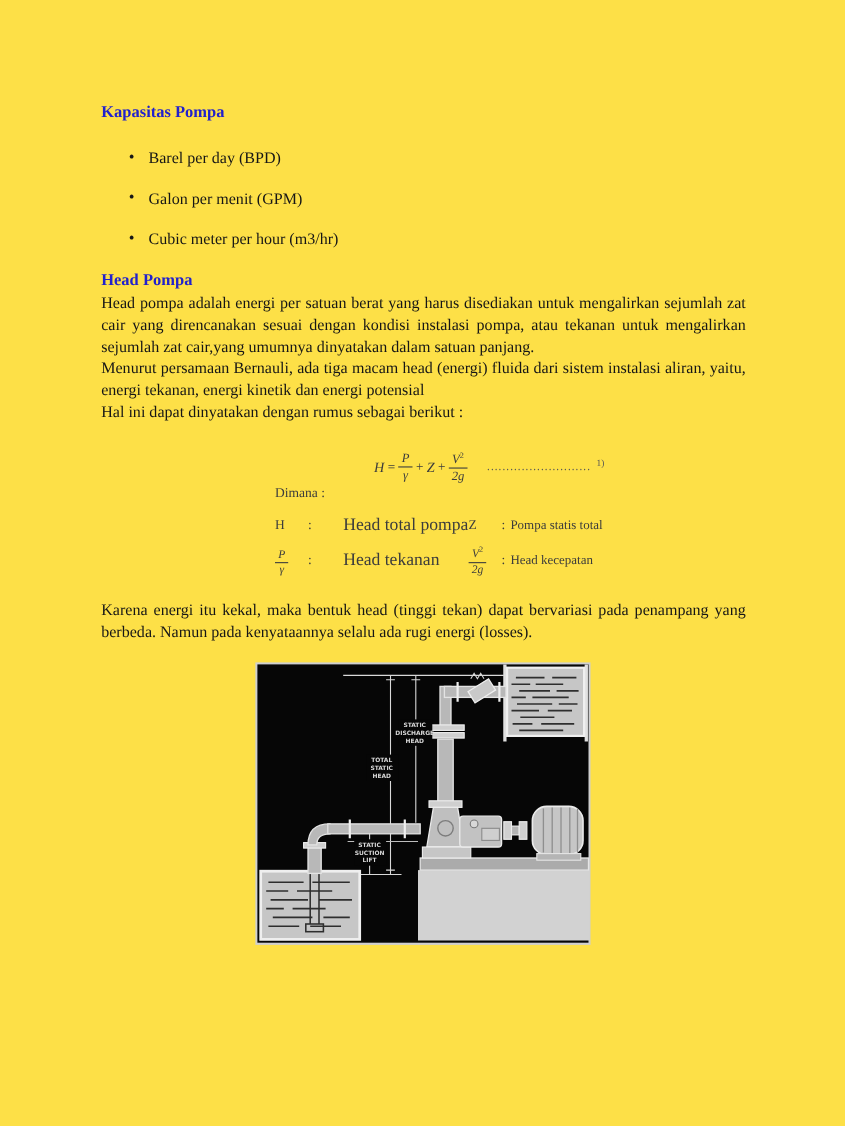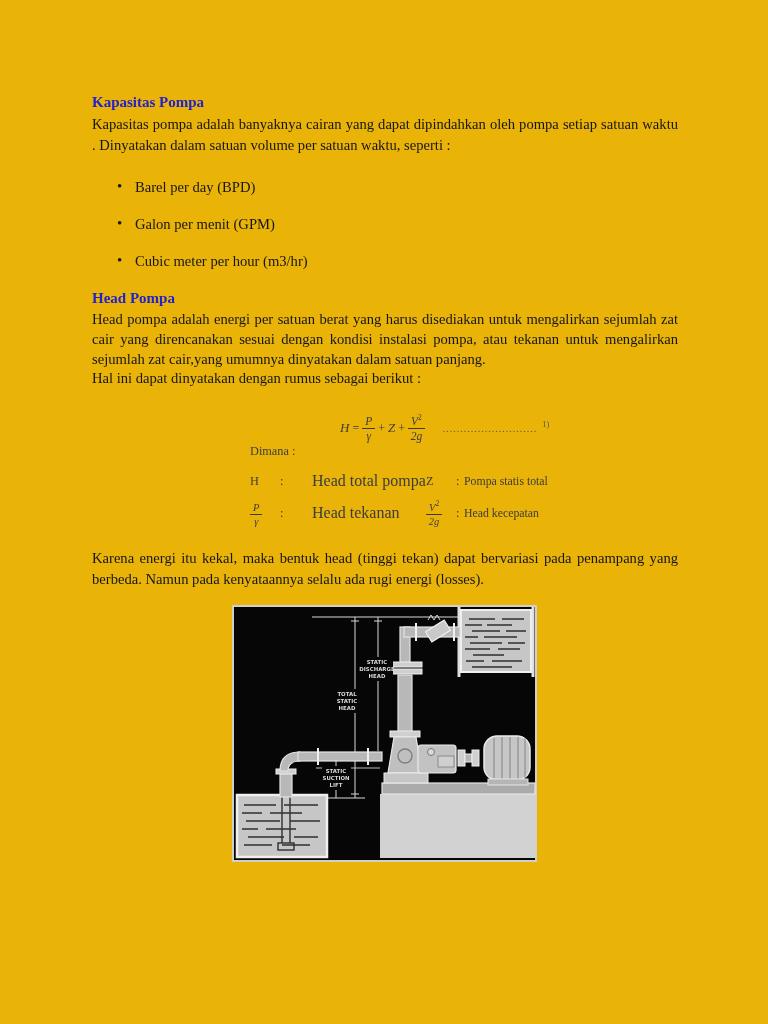--- a/index.html
+++ b/index.html
@@ -1,18 +1,18 @@
 <!DOCTYPE html>
 <html><head>
 <meta charset="utf-8">
 <style>
   * { margin:0; padding:0; box-sizing:border-box; }
   html,body { background:#ffffff; }
   .page {
-    position:relative; width:768px; height:1024px; background:#eab308;
+    position:relative; width:768px; height:1024px; background:#fde047;
     font-family:"Liberation Serif","DejaVu Serif",serif; color:#161616;
     overflow:hidden; margin:0 auto;
   }
   .content { position:absolute; left:92px; top:92px; width:586px; }
 
   .section-heading {
     color:#2121cd; font-weight:bold; font-size:15px; line-height:20px;
     margin-bottom:2px;
   }
   .body-par {
@@ -64,39 +64,39 @@
   
   .diagram-wrap { margin-top:16px; margin-left:140px; width:305px; height:257px; }
 </style>
 </head>
 <body>
 
 <div class="page">
   <div class="content">
 
     <div class="section-heading">Kapasitas Pompa</div>
-    <p class="body-par">Kapasitas pompa adalah banyaknya cairan yang dapat dipindahkan oleh pompa setiap satuan waktu . Dinyatakan dalam satuan volume per satuan waktu, seperti :</p>
 
     <ul class="bullets">
       <li>
         <span class="bullet-dot">•</span>
         <span>Barel per day (BPD)</span>
       </li>
       <li>
         <span class="bullet-dot">•</span>
         <span>Galon per menit (GPM)</span>
       </li>
       <li>
         <span class="bullet-dot">•</span>
         <span>Cubic meter per hour (m3/hr)</span>
       </li>
     </ul>
 
     <div class="section-heading heading2">Head Pompa</div>
     <p class="body-par" style="line-height:19.8px">Head pompa adalah energi per satuan berat yang harus disediakan untuk mengalirkan sejumlah zat cair yang direncanakan sesuai dengan kondisi instalasi pompa, atau tekanan untuk mengalirkan sejumlah zat cair,yang umumnya dinyatakan dalam satuan panjang.</p>
+    <p class="body-par" style="line-height:19.8px">Menurut persamaan Bernauli, ada tiga macam head (energi) fluida dari sistem instalasi aliran, yaitu, energi tekanan, energi kinetik dan energi potensial</p>
     <p class="body-par" style="line-height:19.8px">Hal ini dapat dinyatakan dengan rumus sebagai berikut :</p>
 
     <div class="formula-row">
       <span class="f-var">H</span>
       <span class="f-op">=</span>
       <span class="frac">
         <span class="num">P</span>
         <span class="den">γ</span>
       </span>
       <span class="f-op">+</span>

